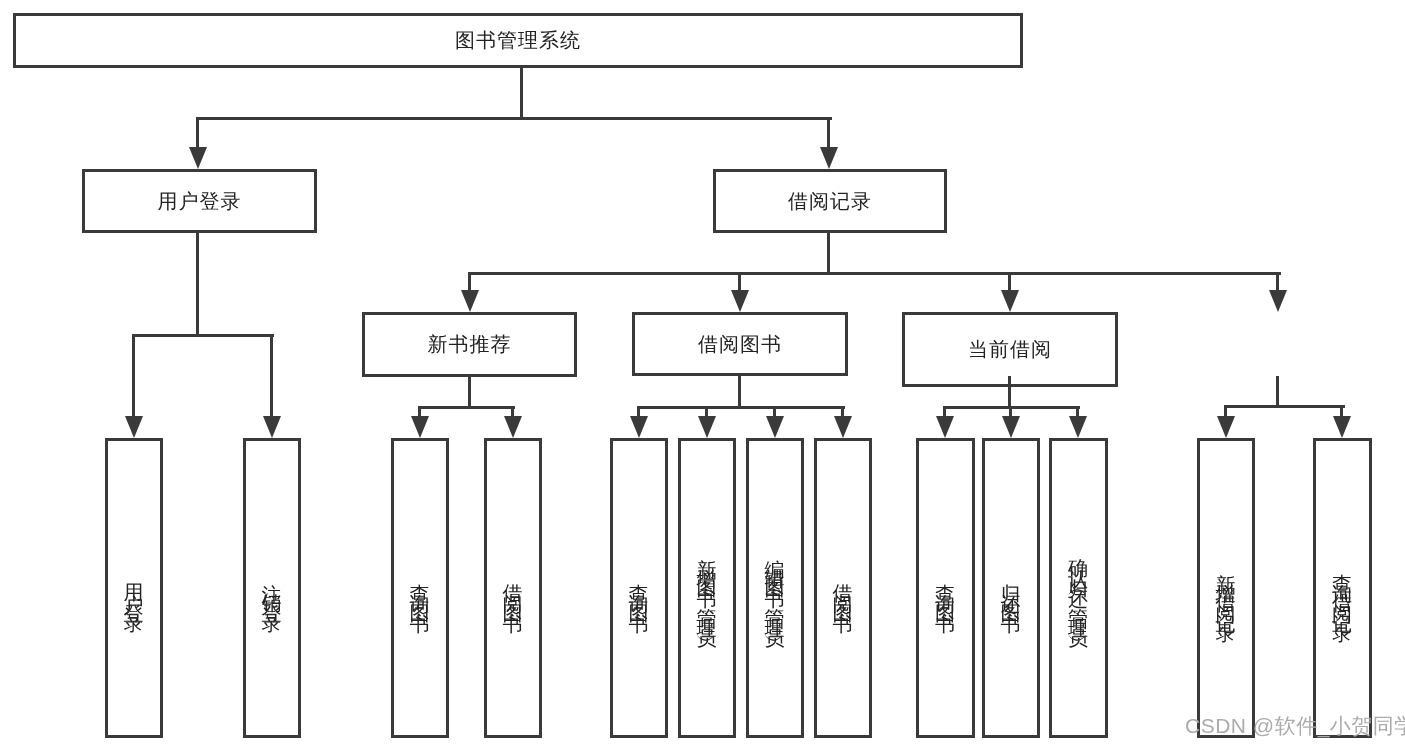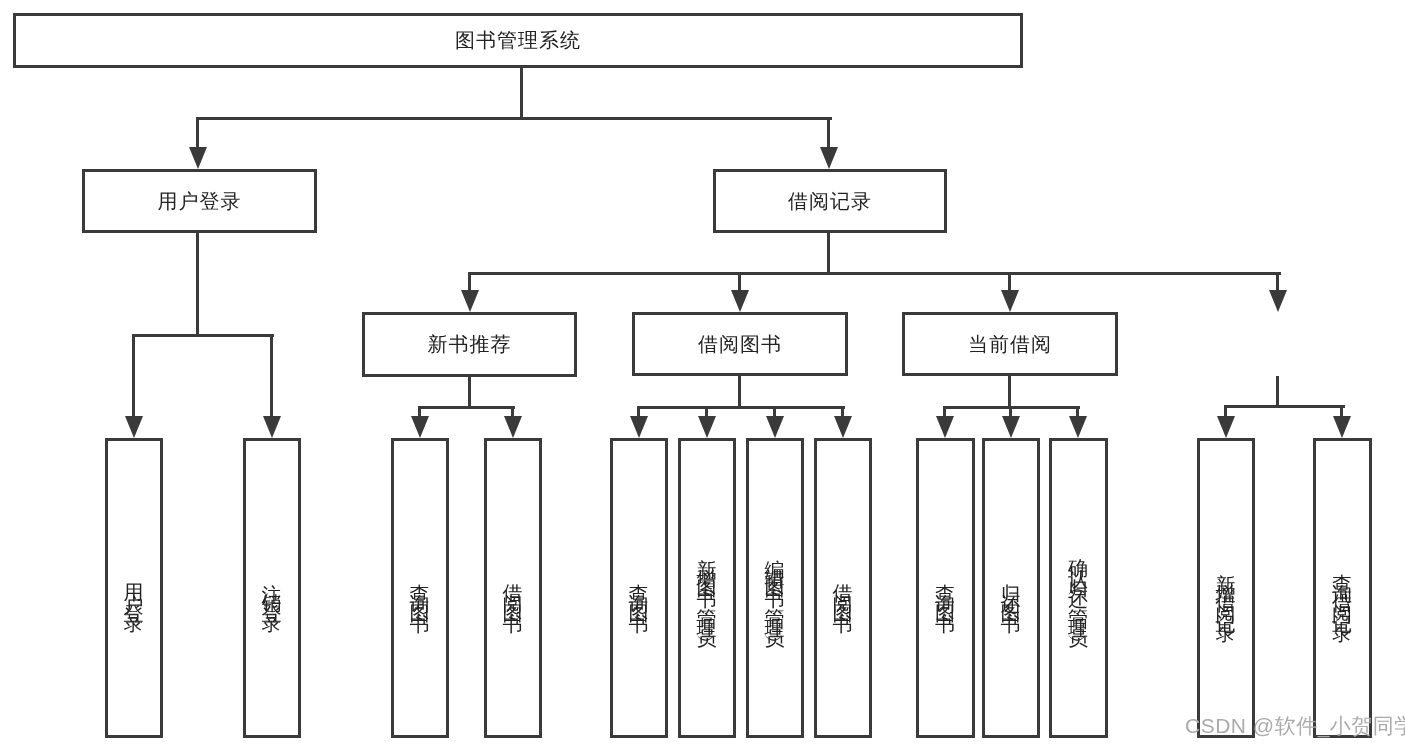--- a/index.html
+++ b/index.html
@@ -59,21 +59,21 @@
   </div>
 
   <div class="node" style="left:342px;top:312px;width:215px;height:65px;margin-left:20px;">
     <span>新书推荐</span>
   </div>
 
   <div class="node" style="left:632px;top:312px;width:216px;height:64px;">
     <span>借阅图书</span>
   </div>
 
-  <div class="node" style="left:902px;top:312px;width:216px;height:64px;">
+  <div class="node" style="left:902px;top:312px;width:216px;height:75px;">
     <span>当前借阅</span>
   </div>
 
 
   <div class="node node-v" style="left:105px;top:438px;width:58px;height:300px;">
     <span>用户登录</span>
   </div>
   <div class="node node-v" style="left:243px;top:438px;width:58px;height:300px;">
     <span>注销登录</span>
   </div>

